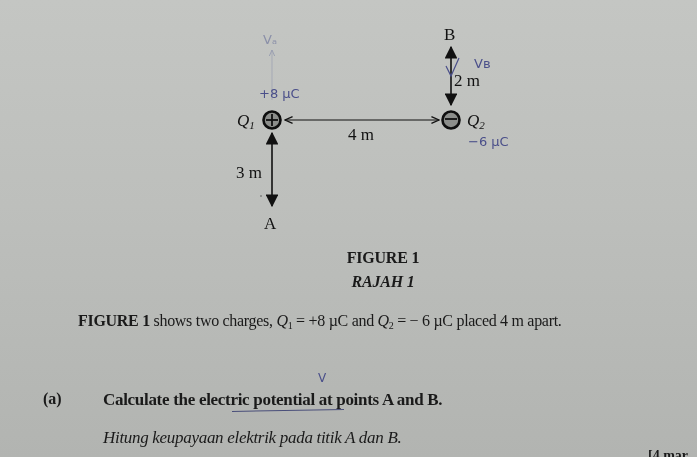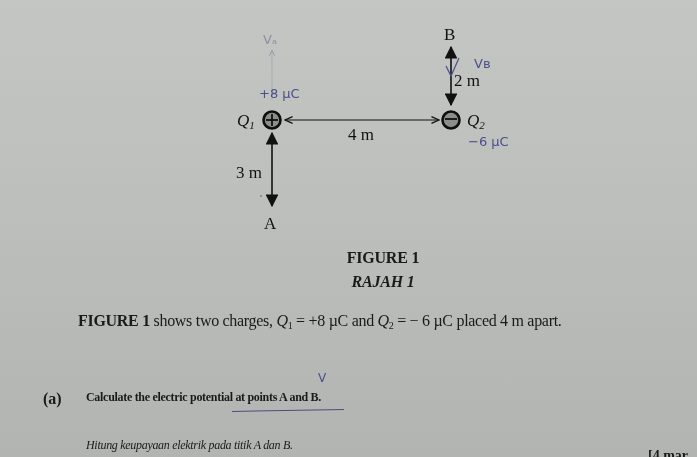--- a/index.html
+++ b/index.html
@@ -26,21 +26,21 @@
   .caption.it { font-style: italic; }
   .line {
     position: absolute; left: 34px; font-size: 16px; white-space: nowrap;
     letter-spacing: -0.3px;
     margin-left: 44px;
   }
   .b { font-weight: bold; }
   .it { font-style: italic; }
   .sub { font-size: 10px; vertical-align: -3px; }
   .qlabel { position: absolute; left: 43px; font-size: 16px; font-weight: bold; }
-  .qtext { position: absolute; left: 86px; font-size: 12px; white-space: nowrap; letter-spacing: -0.3px; }
+  .qtext { position: absolute; left: 103px; font-size: 17px; white-space: nowrap; letter-spacing: -0.3px; }
   .underline-hand {
     position: absolute; border-bottom: 1.5px solid #4a4f7a; height: 0;
     transform: rotate(-1deg);
   }
   .marks {
     position: absolute; left: 648px; top: 448px; font-size: 14px; font-weight: bold;
     white-space: nowrap;
   }
 </style>
 </head>
@@ -104,16 +104,16 @@
     <span class="b">FIGURE 1</span><span> shows two charges, </span><span class="it">Q</span><span class="sub">1</span><span> = +8 µC and </span><span class="it">Q</span><span class="sub">2</span><span> = − 6 µC placed </span><span>4 m apart.</span>
   </div>
 
 
   <div style="position:absolute; left:318px; top:371px; font-family:'DejaVu Sans',sans-serif; font-size:12px; color:#4a4f8a;">V</div>
 
   <div class="qlabel" style="top:390px;">(a)</div>
   <div class="qtext b" style="top:390px;">Calculate the electric potential at points A and B.</div>
   <div class="underline-hand" style="left:232px; top:410px; width:112px;"></div>
 
-  <div class="qtext it" style="top:428px;margin-top:10px;">Hitung keupayaan elektrik pada titik A dan B.</div>
+  <div class="qtext it" style="top:428px;">Hitung keupayaan elektrik pada titik A dan B.</div>
 
   <div class="marks">[4 mar</div>
 </div>
 
 </body></html>

